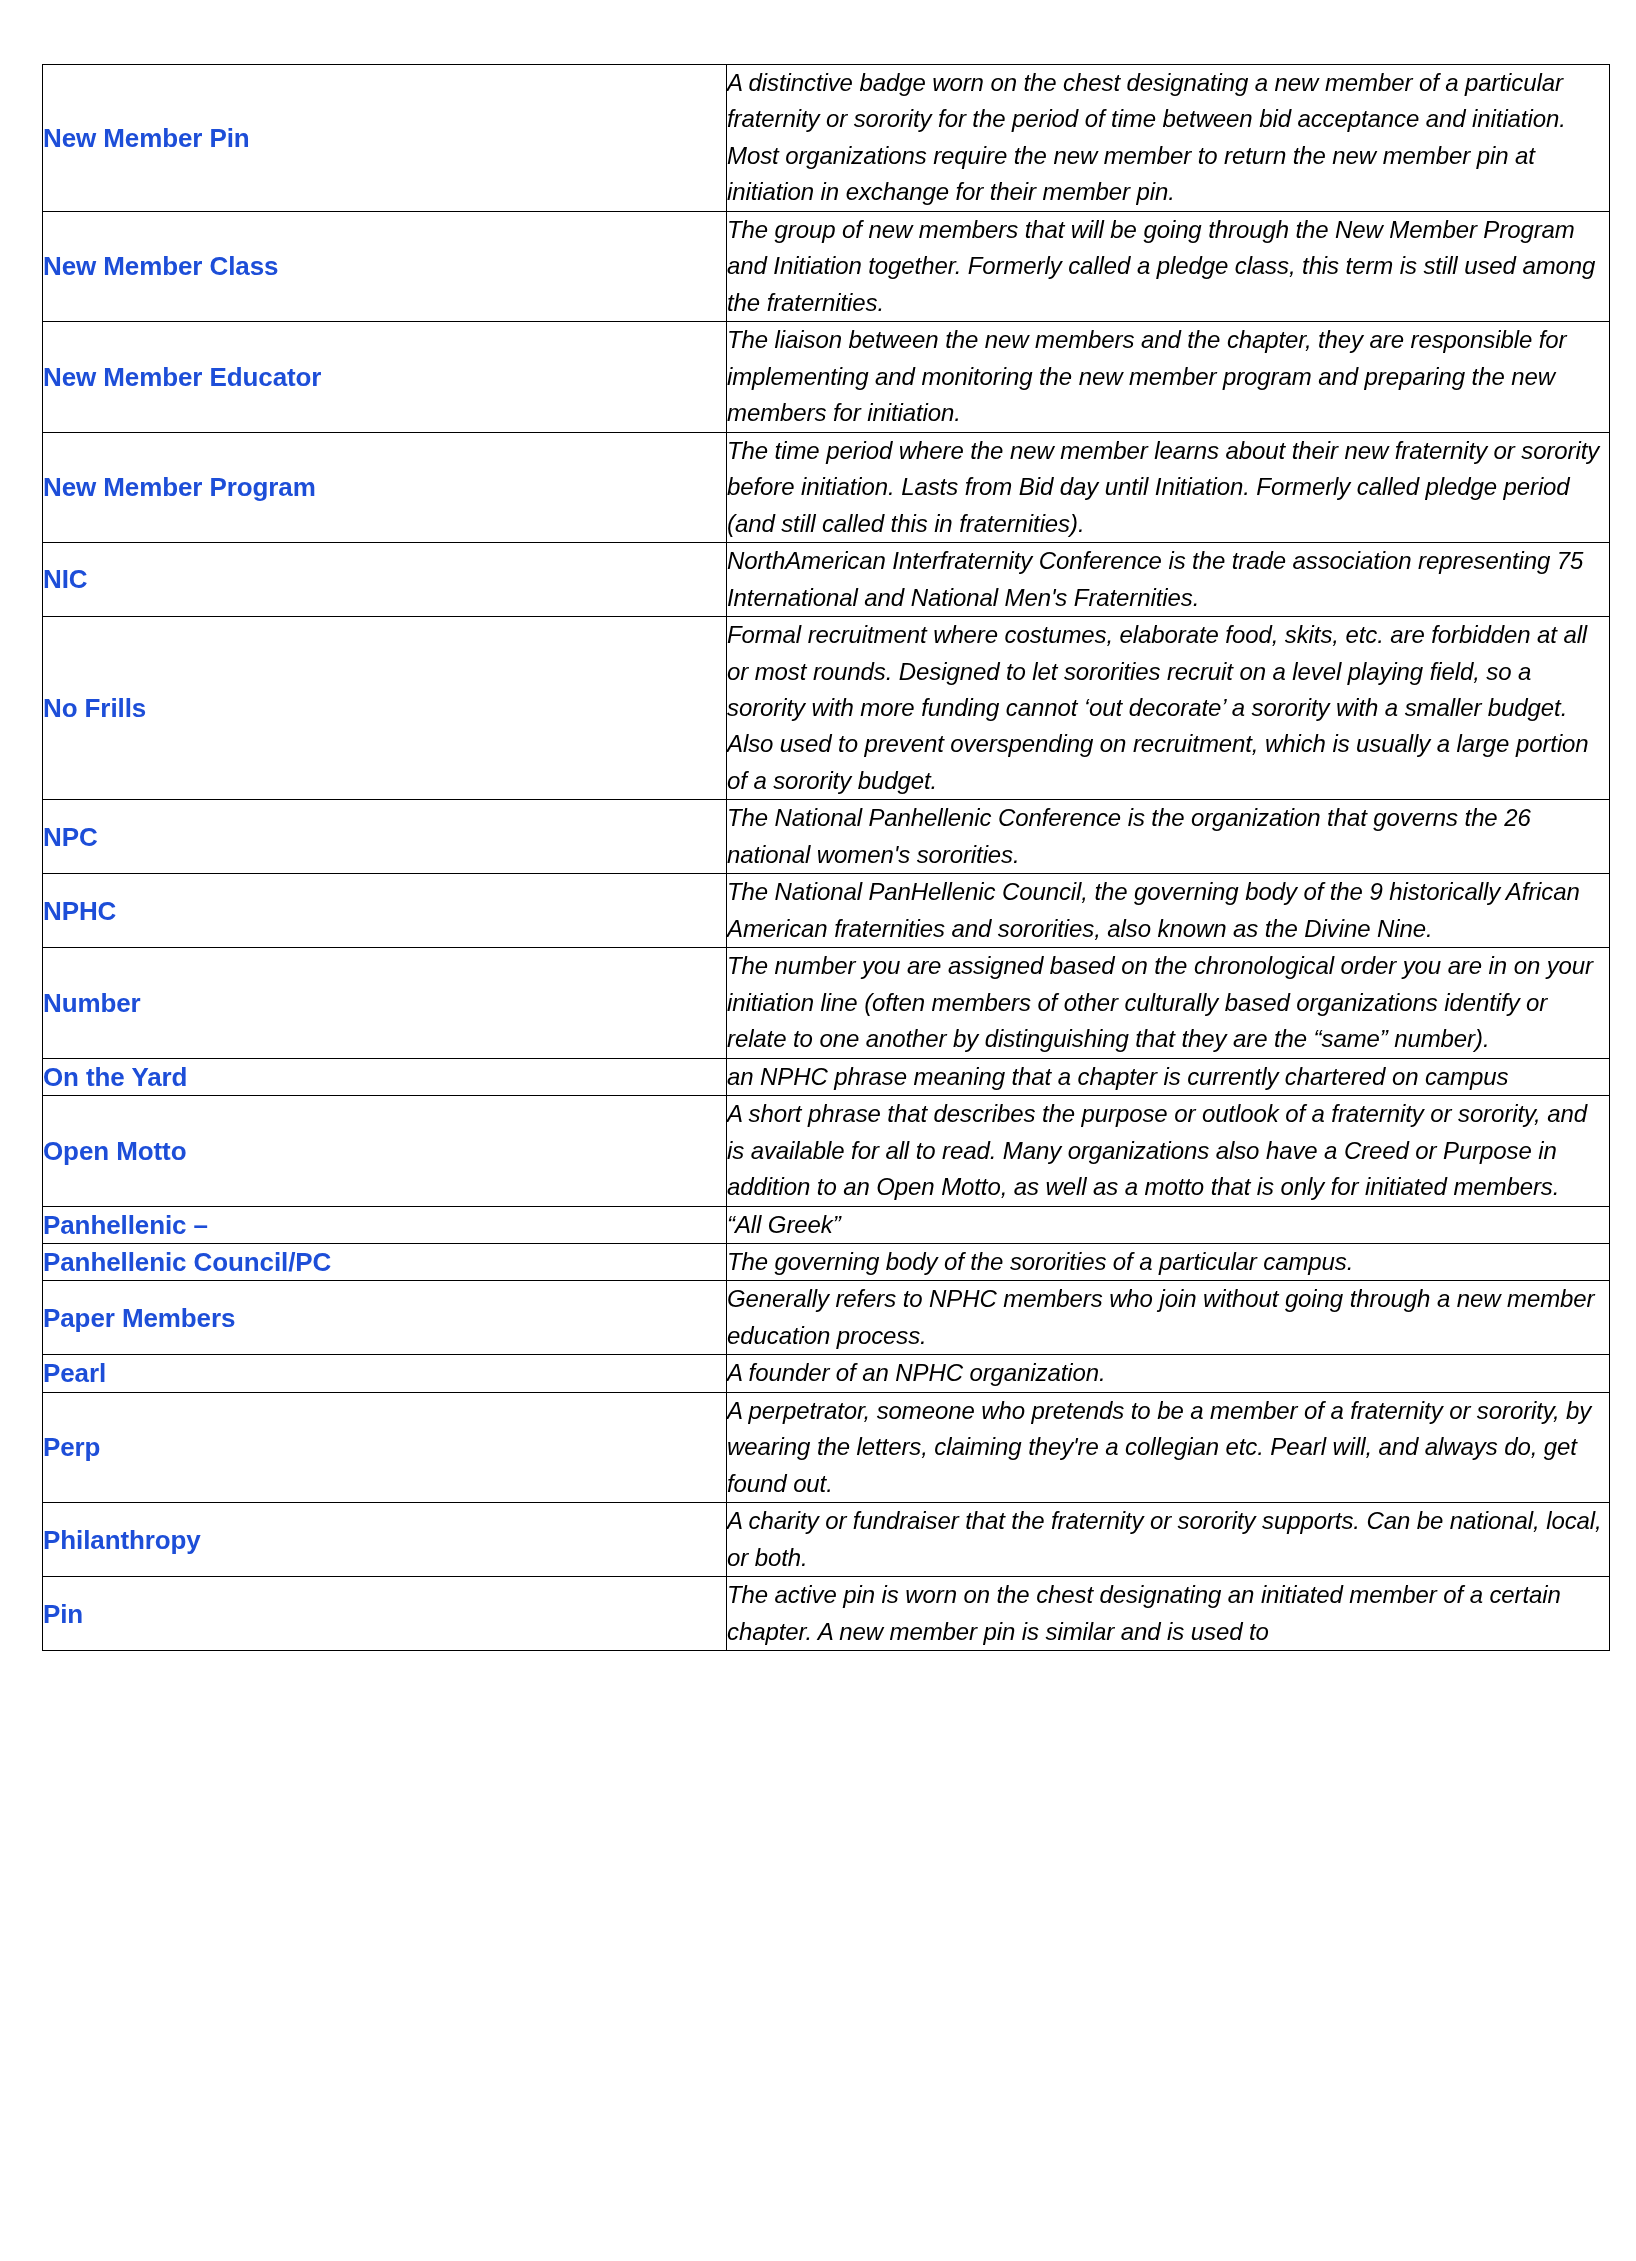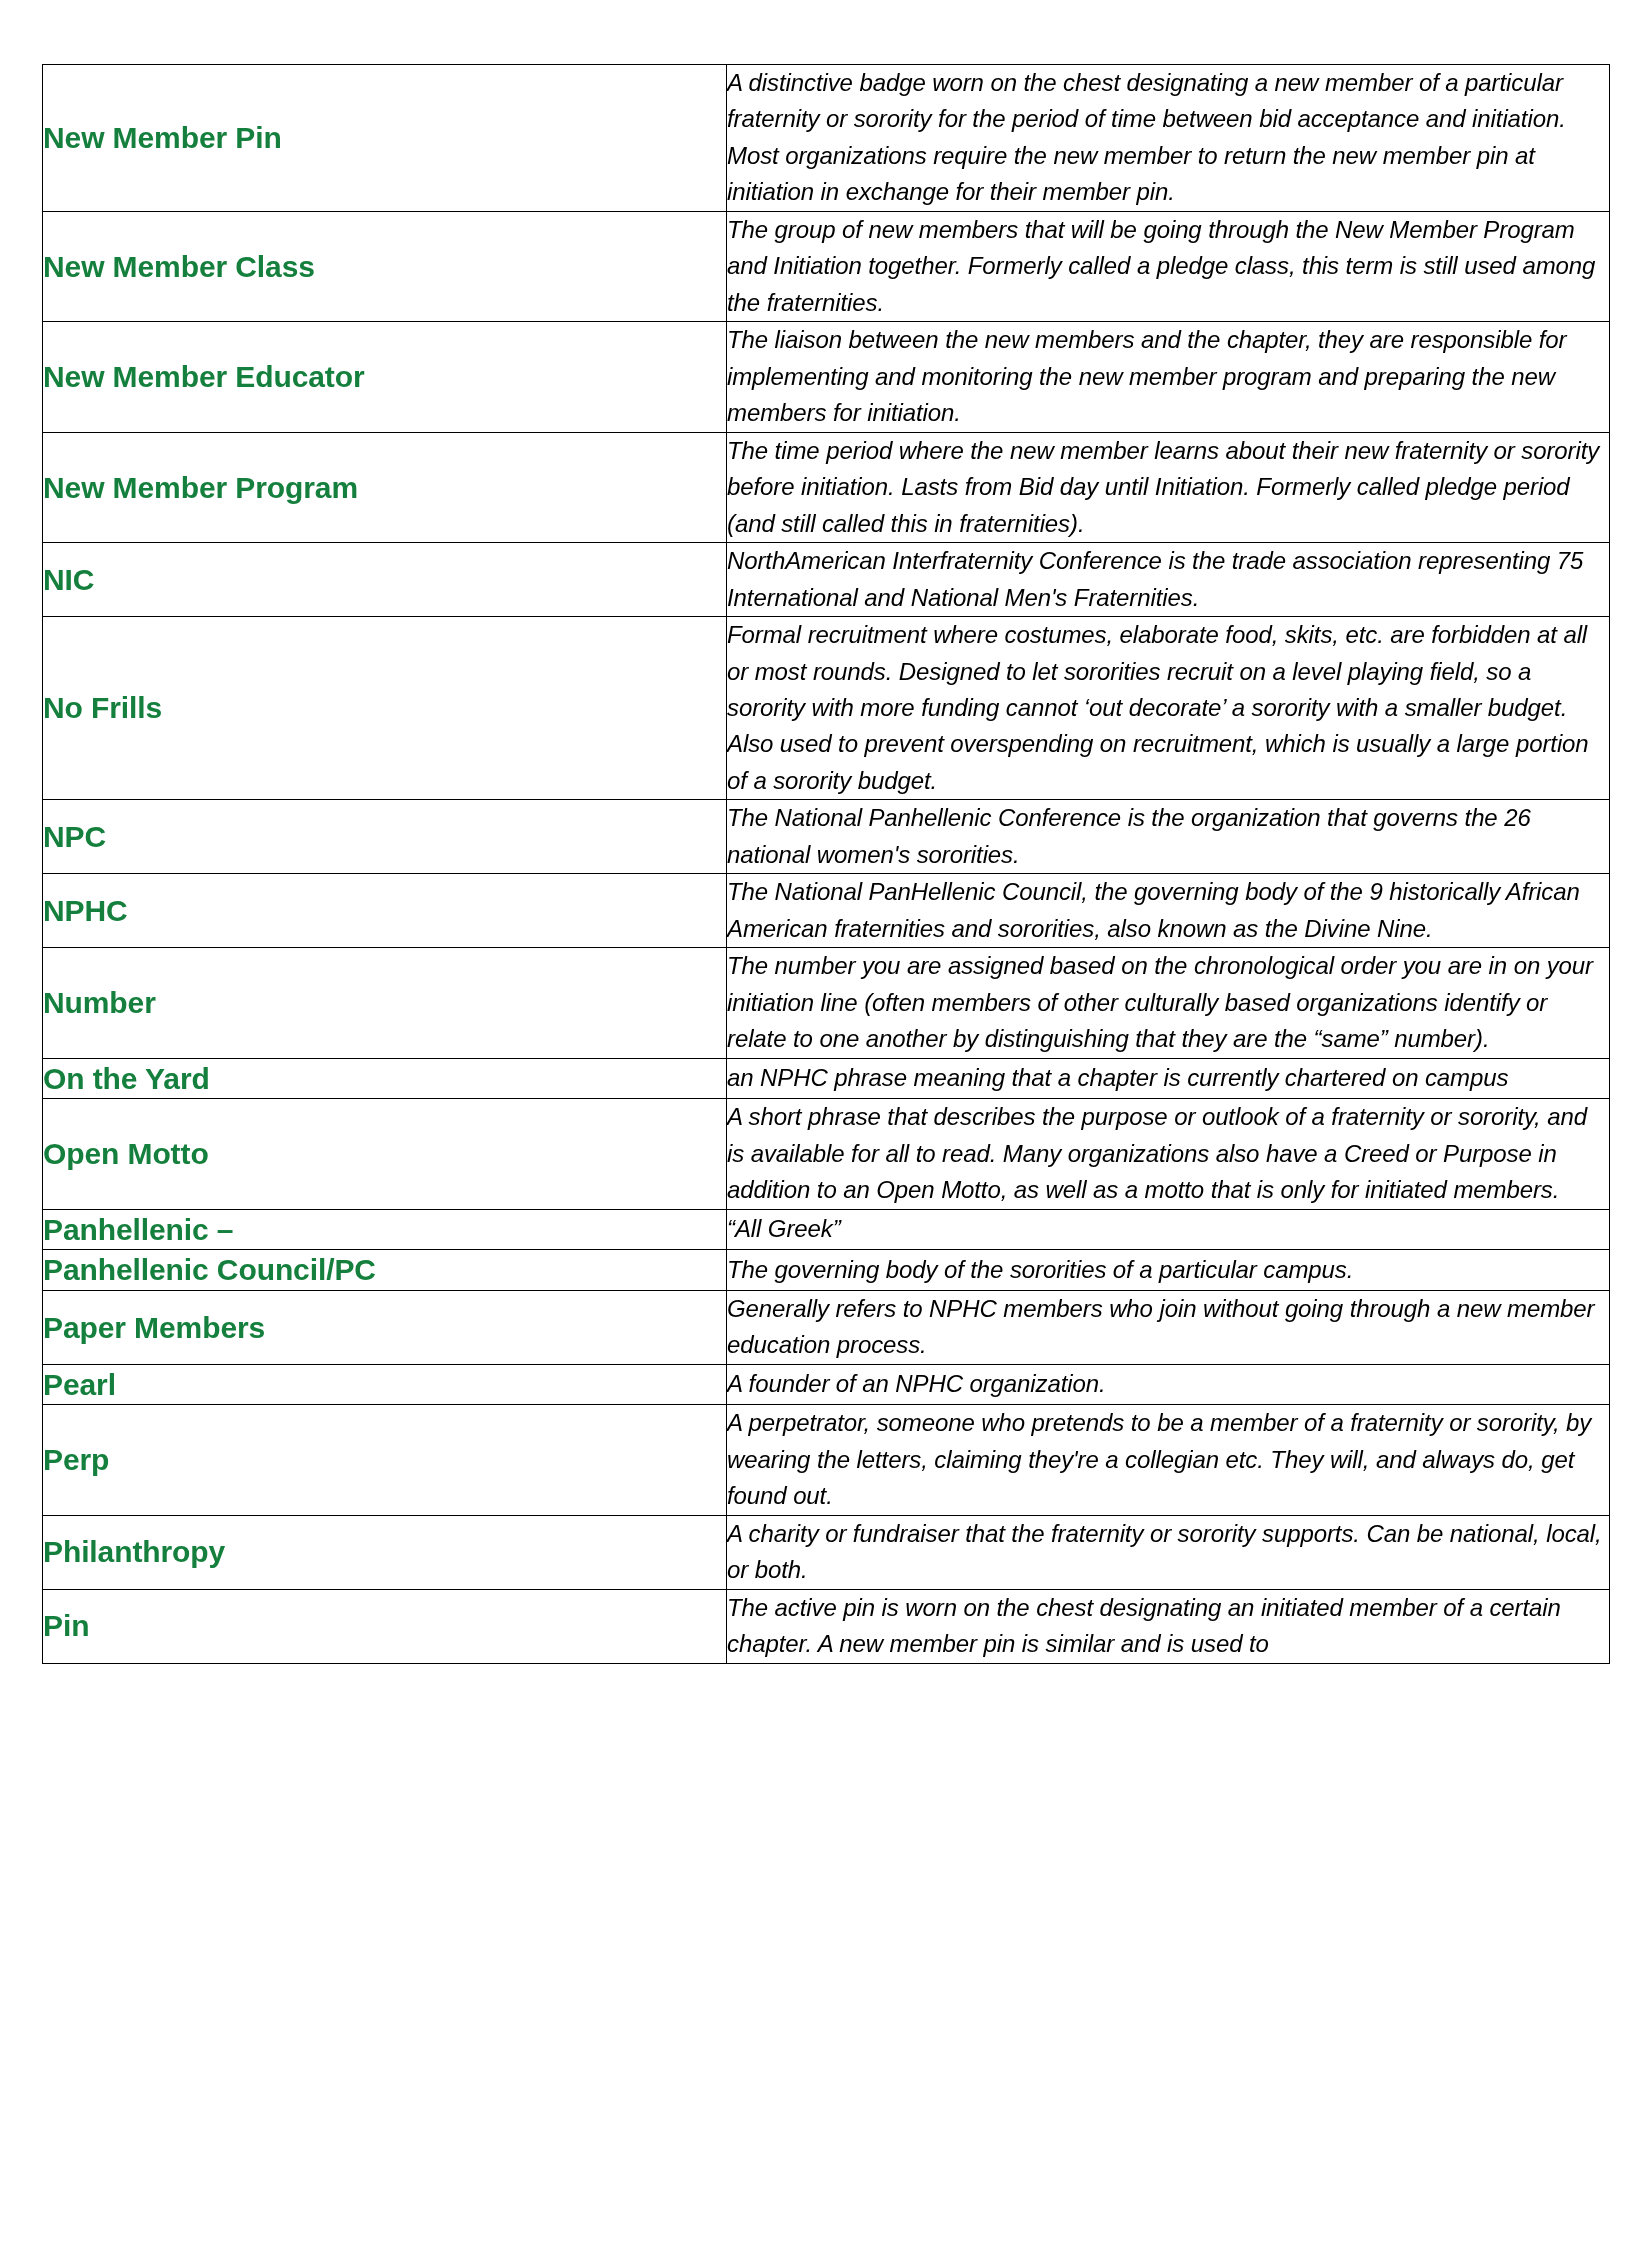--- a/index.html
+++ b/index.html
@@ -37,23 +37,23 @@
   table.glossary td {
     border: 1.6px solid #000000;
     vertical-align: middle;
     padding: 0;
   }
 
   td.term {
     padding: 11.4px 13px 11.4px 13px;
     font-family: "Liberation Sans", sans-serif;
     font-weight: bold;
-    font-size: 30px;
+    font-size: 26px;
     line-height: 1.32;
-    color: #15803d;
+    color: #1d4ed8;
     letter-spacing: -0.1px;
   }
 
   td.def {
     padding: 10.6px 14.7px 10.6px 16.4px;
     vertical-align: top;
     font-family: "Liberation Sans", sans-serif;
     font-style: italic;
     font-weight: normal;
     font-size: 24px;
@@ -131,21 +131,21 @@
       <tr>
         <td class="term">Paper Members</td>
         <td class="def">Generally refers to NPHC members who join without going through a new member education process.</td>
       </tr>
       <tr>
         <td class="term">Pearl</td>
         <td class="def">A founder of an NPHC organization.</td>
       </tr>
       <tr>
         <td class="term">Perp</td>
-        <td class="def">A perpetrator, someone who pretends to be a member of a fraternity or sorority, by wearing the letters, claiming they're a collegian etc. They will, and always do, get found out.</td>
+        <td class="def">A perpetrator, someone who pretends to be a member of a fraternity or sorority, by wearing the letters, claiming they're a collegian etc. Pearl will, and always do, get found out.</td>
       </tr>
       <tr>
         <td class="term">Philanthropy</td>
         <td class="def">A charity or fundraiser that the fraternity or sorority supports. Can be national, local, or both.</td>
       </tr>
       <tr class="clipped">
         <td class="term">Pin</td>
         <td class="def">The active pin is worn on the chest designating an initiated member of a certain chapter. A new member pin is similar and is used to</td>
       </tr>
     </tbody>

